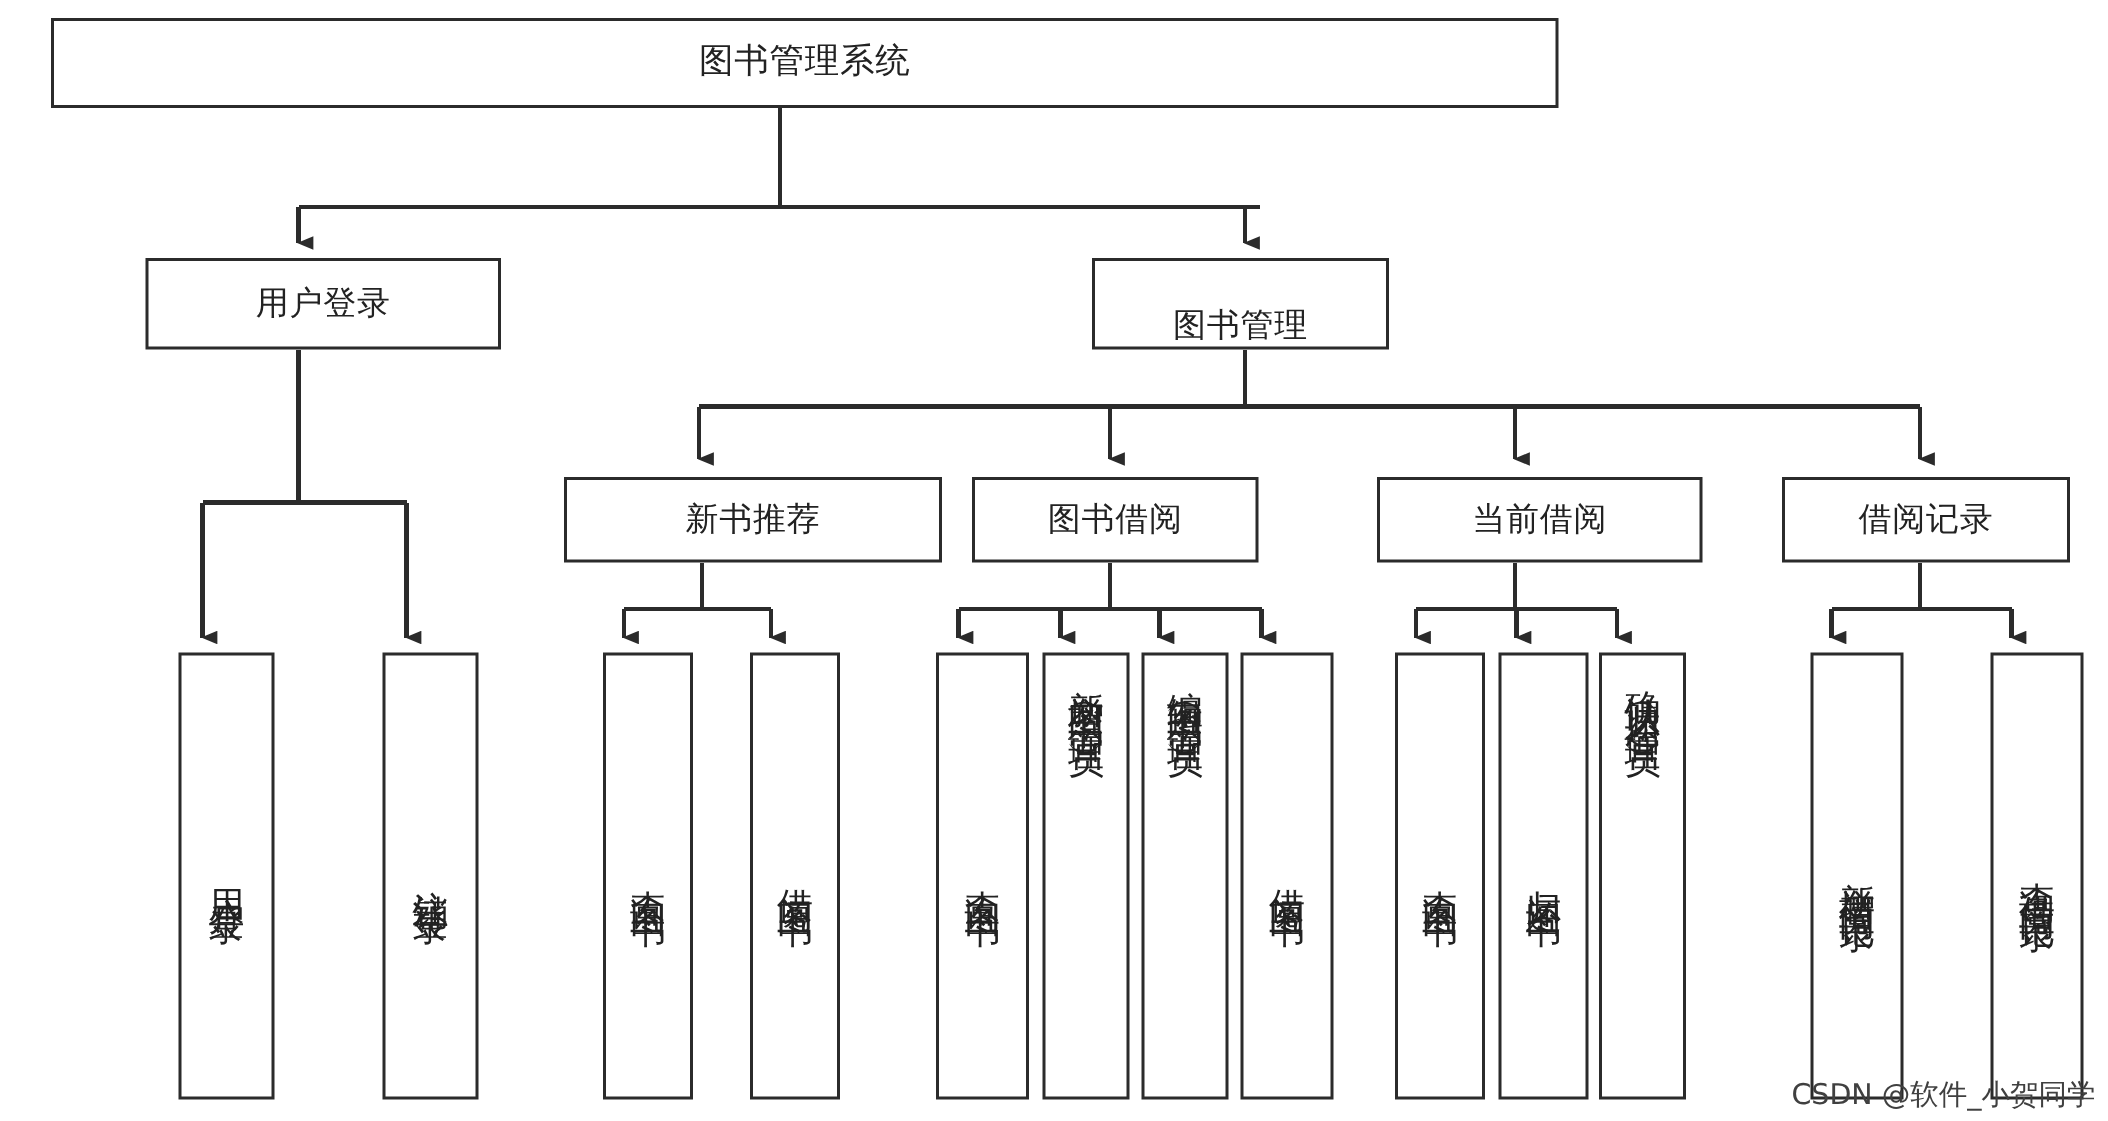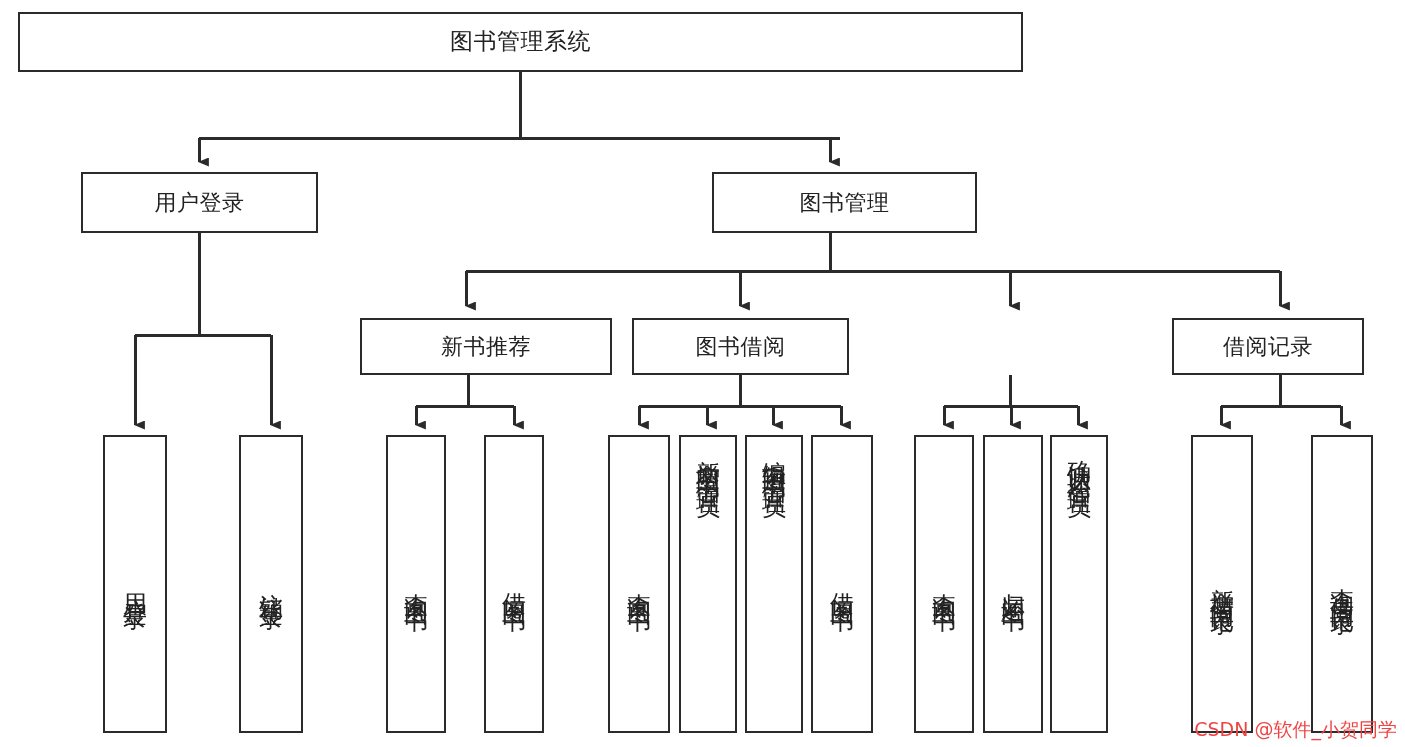--- a/index.html
+++ b/index.html
@@ -27,20 +27,21 @@
   }
   .node {
     position: absolute;
     box-sizing: border-box;
     border: 2px solid #2b2b2b;
     background: #ffffff;
     display: flex;
     align-items: center;
     justify-content: center;
     color: #222222;
+    margin-left: 16px;
   }
   .node-label {
     display: block;
     text-align: center;
     color: #222222;
     line-height: 1.18;
   }
   
   .node.horiz .node-label {
     font-size: 22px;
@@ -67,21 +68,21 @@
   
   .node.vert.mid {
     align-items: center;
     padding-top: 0;
   }
   .watermark {
     position: absolute;
     right: 8px;
     bottom: 4px;
     font-size: 19px;
-    color: #ef4444;
+    color: #404040;
     white-space: nowrap;
     pointer-events: none;
   }
 </style>
 </head>
 <body>
 
 <div id="diagram-root">
 
   <svg id="diagram-svg" viewBox="0 0 1405 747" xmlns="http://www.w3.org/2000/svg">
@@ -137,32 +138,35 @@
   </svg>
 
   <div class="node horiz root" style="left:18px; top:12px; width:1005px; height:60px;">
     <span class="node-label">图书管理系统</span>
   </div>
 
   <div class="node horiz" style="left:81px; top:172px; width:237px; height:61px;">
     <span class="node-label">用户登录</span>
   </div>
 
-  <div class="node horiz" style="left:712px; top:172px; width:265px; height:61px;">
+  <div class="node horiz" style="left:712px; top:172px; width:198px; height:61px;align-items:flex-end;">
     <span class="node-label">图书管理</span>
   </div>
 
   <div class="node horiz" style="left:360px; top:318px; width:252px; height:57px;">
     <span class="node-label">新书推荐</span>
   </div>
 
-  <div class="node horiz" style="left:632px; top:318px; width:217px; height:57px;align-items:center;">
+  <div class="node horiz" style="left:632px; top:318px; width:191px; height:57px;align-items:center;">
     <span class="node-label">图书借阅</span>
   </div>
 
+  <div class="node horiz" style="left:902px; top:318px; width:217px; height:57px;">
+    <span class="node-label">当前借阅</span>
+  </div>
 
   <div class="node horiz" style="left:1172px; top:318px; width:192px; height:57px;">
     <span class="node-label">借阅记录</span>
   </div>
 
   <div class="node vert mid" style="left:103px; top:435px; width:64px; height:298px;">
     <span class="node-label">用户登录</span>
   </div>
 
   <div class="node vert mid" style="left:239px; top:435px; width:64px; height:298px;">

